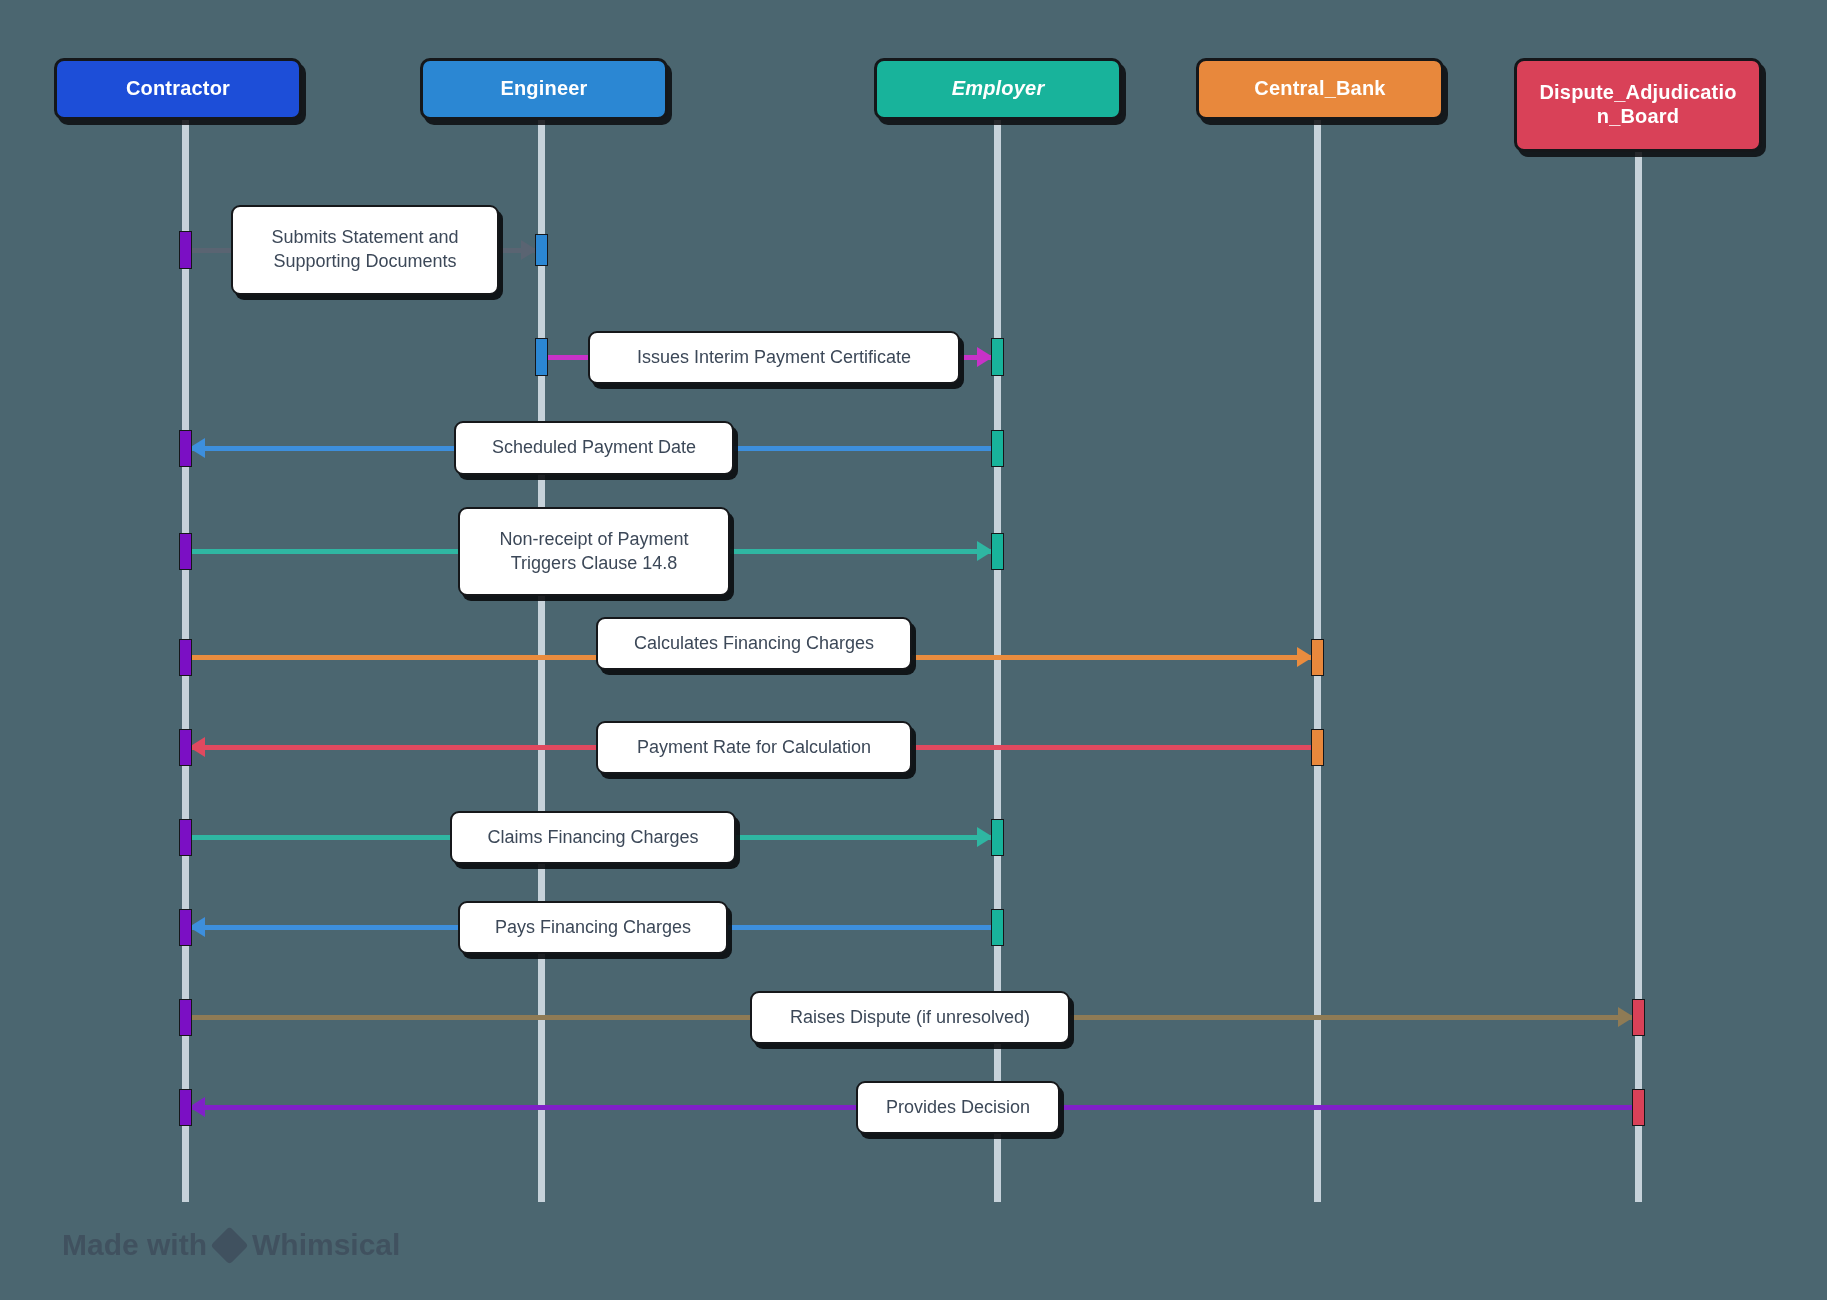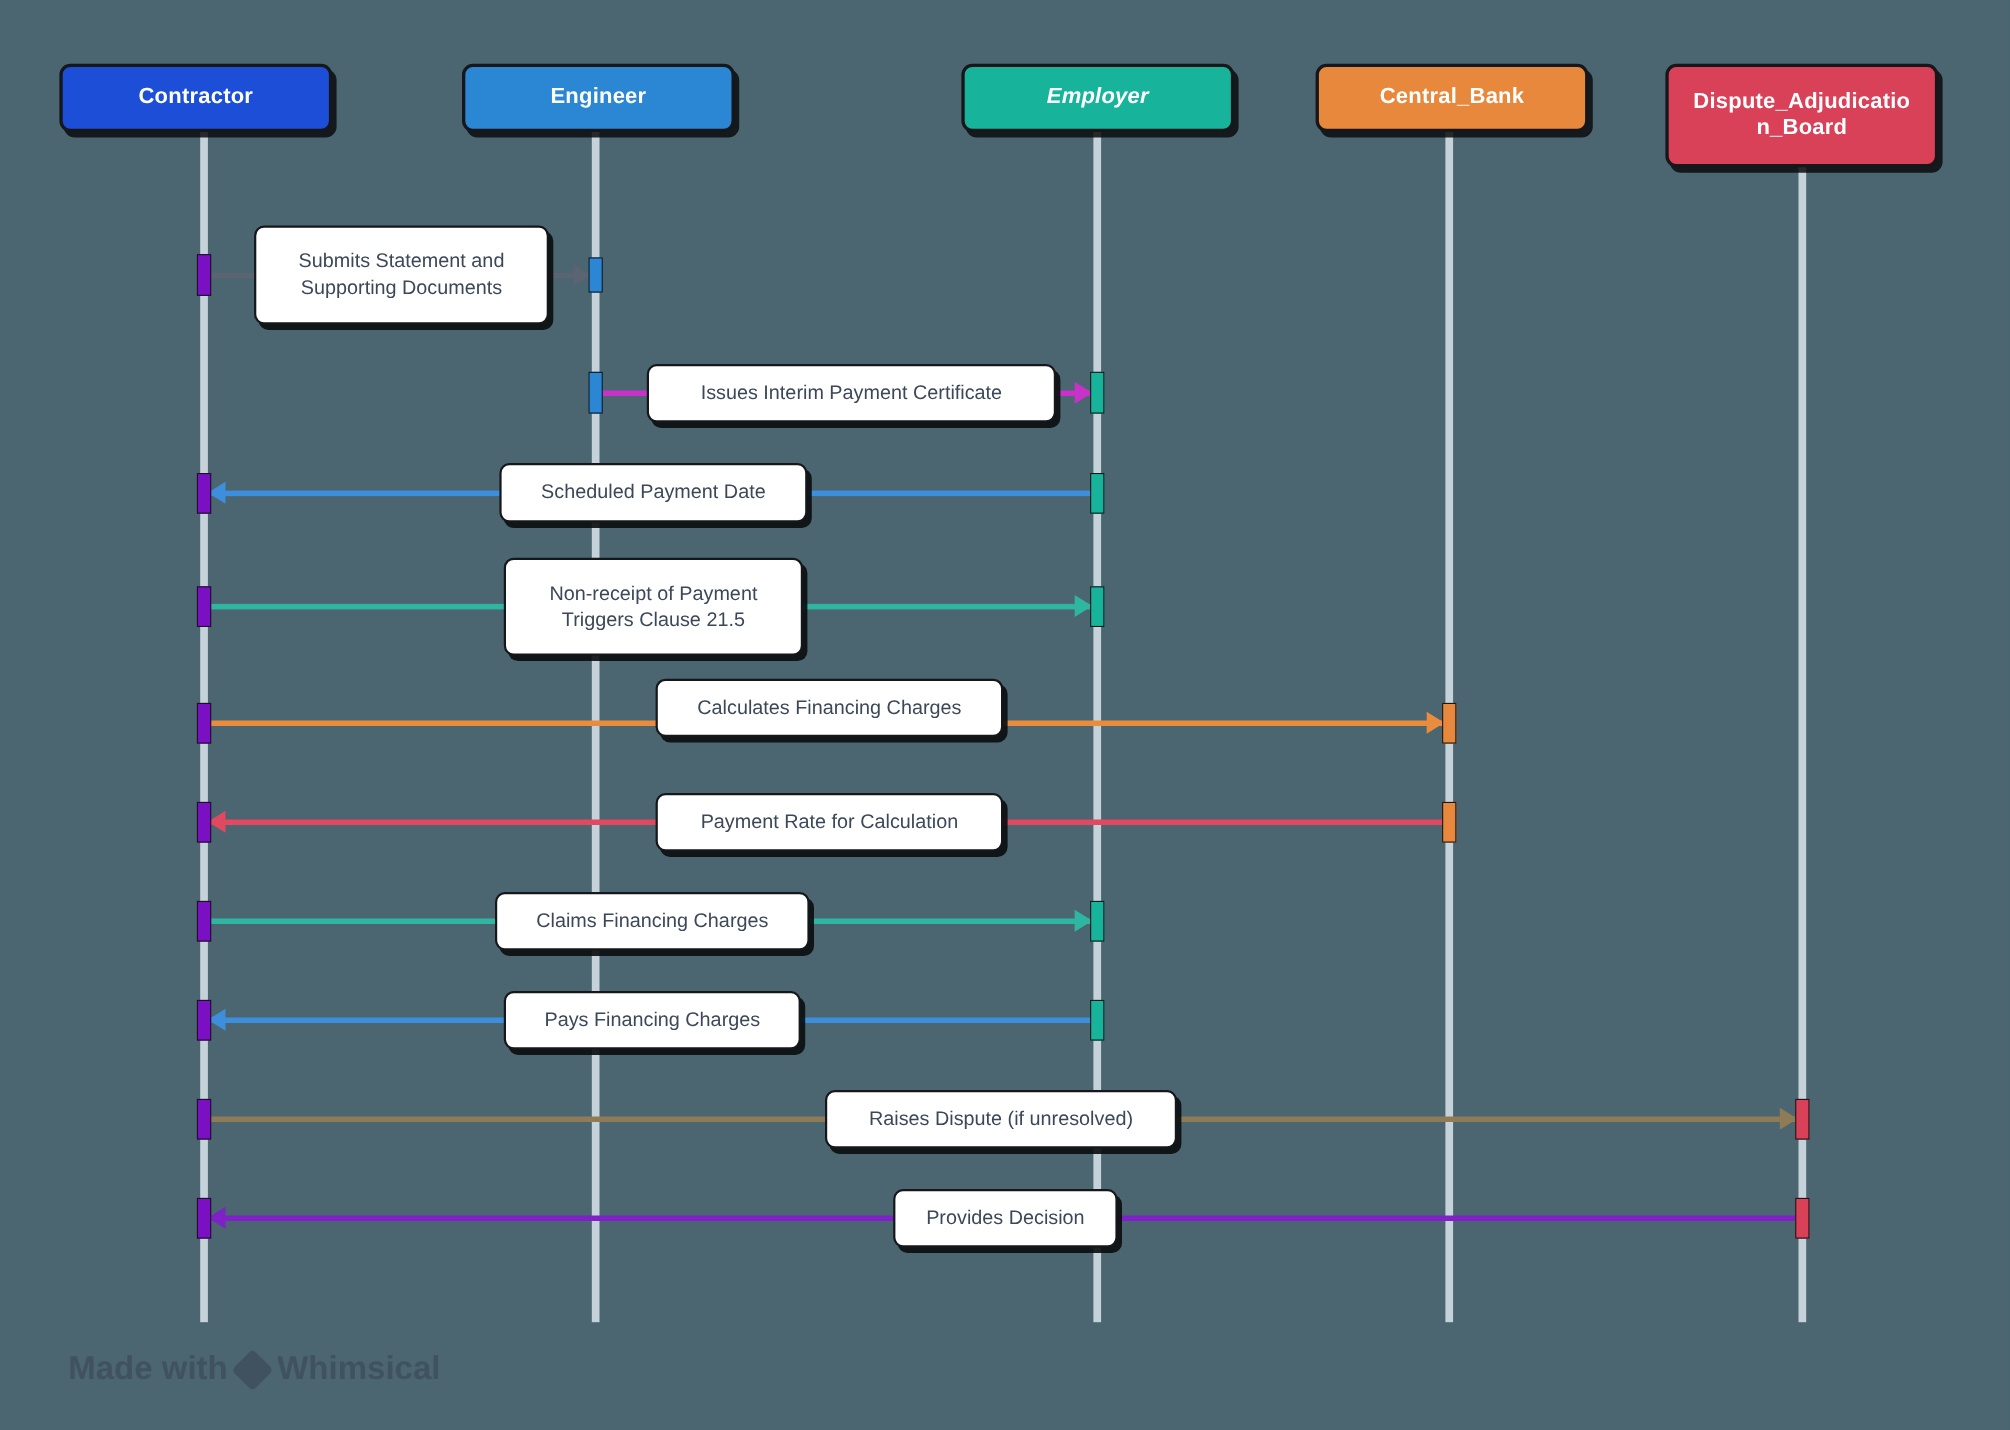--- a/index.html
+++ b/index.html
@@ -163,39 +163,39 @@
 Supporting Documents</div>
       <div class="msg-line" style="left: 547px; width: 444px; top: 355px; background: rgb(200, 50, 200);"></div>
       <div class="arrow-head right" style="border-left: 16px solid rgb(200, 50, 200); left: 977px; top: 347px;"></div>
       <div class="msg-label" style="left: 588px; top: 331px; width: 372px; height: 53px;">Issues Interim Payment Certificate</div>
       <div class="msg-line" style="left: 191px; width: 800px; top: 446px; background: rgb(61, 143, 221);"></div>
       <div class="arrow-head left" style="border-right: 16px solid rgb(61, 143, 221); left: 189px; top: 438px;"></div>
       <div class="msg-label" style="left: 454px; top: 421px; width: 280px; height: 54px;">Scheduled Payment Date</div>
       <div class="msg-line" style="left: 191px; width: 800px; top: 549px; background: rgb(47, 182, 162);"></div>
       <div class="arrow-head right" style="border-left: 16px solid rgb(47, 182, 162); left: 977px; top: 541px;"></div>
       <div class="msg-label" style="left: 458px; top: 507px; width: 272px; height: 89px;">Non-receipt of Payment
-Triggers Clause 21.5</div>
+Triggers Clause 14.8</div>
       <div class="msg-line" style="left: 191px; width: 1120px; top: 655px; background: rgb(234, 140, 62);"></div>
       <div class="arrow-head right" style="border-left: 16px solid rgb(234, 140, 62); left: 1297px; top: 647px;"></div>
       <div class="msg-label" style="left: 596px; top: 617px; width: 316px; height: 53px;">Calculates Financing Charges</div>
       <div class="msg-line" style="left: 191px; width: 1120px; top: 745px; background: rgb(224, 73, 95);"></div>
       <div class="arrow-head left" style="border-right: 16px solid rgb(224, 73, 95); left: 189px; top: 737px;"></div>
       <div class="msg-label" style="left: 596px; top: 721px; width: 316px; height: 53px;">Payment Rate for Calculation</div>
       <div class="msg-line" style="left: 191px; width: 800px; top: 835px; background: rgb(47, 182, 162);"></div>
       <div class="arrow-head right" style="border-left: 16px solid rgb(47, 182, 162); left: 977px; top: 827px;"></div>
       <div class="msg-label" style="left: 450px; top: 811px; width: 286px; height: 53px;">Claims Financing Charges</div>
       <div class="msg-line" style="left: 191px; width: 800px; top: 925px; background: rgb(61, 143, 221);"></div>
       <div class="arrow-head left" style="border-right: 16px solid rgb(61, 143, 221); left: 189px; top: 917px;"></div>
       <div class="msg-label" style="left: 458px; top: 901px; width: 270px; height: 53px;">Pays Financing Charges</div>
       <div class="msg-line" style="left: 191px; width: 1441px; top: 1015px; background: rgb(143, 123, 85);"></div>
       <div class="arrow-head right" style="border-left: 16px solid rgb(143, 123, 85); left: 1618px; top: 1007px;"></div>
       <div class="msg-label" style="left: 750px; top: 991px; width: 320px; height: 53px;">Raises Dispute (if unresolved)</div>
       <div class="msg-line" style="left: 191px; width: 1441px; top: 1105px; background: rgb(128, 32, 200);"></div>
       <div class="arrow-head left" style="border-right: 16px solid rgb(128, 32, 200); left: 189px; top: 1097px;"></div>
-      <div class="msg-label" style="left: 812px; top: 1081px; width: 204px; height: 53px;">Provides Decision</div>
+      <div class="msg-label" style="left: 856px; top: 1081px; width: 204px; height: 53px;">Provides Decision</div>
     </div>
   <div id="participants-layer">
       <div class="participant" style="left: 54px; top: 58px; width: 248px; height: 62px; background: #1d4ed8;">
         <span style="white-space: pre-line;">Contractor</span>
       </div>
       <div class="participant" style="left: 420px; top: 58px; width: 248px; height: 62px; background: rgb(43, 135, 211);">
         <span style="white-space: pre-line;">Engineer</span>
       </div>
       <div class="participant" style="left: 874px; top: 58px; width: 248px; height: 62px; background: rgb(24, 179, 155);">
         <span style="white-space: pre-line; font-style: italic;">Employer</span>

